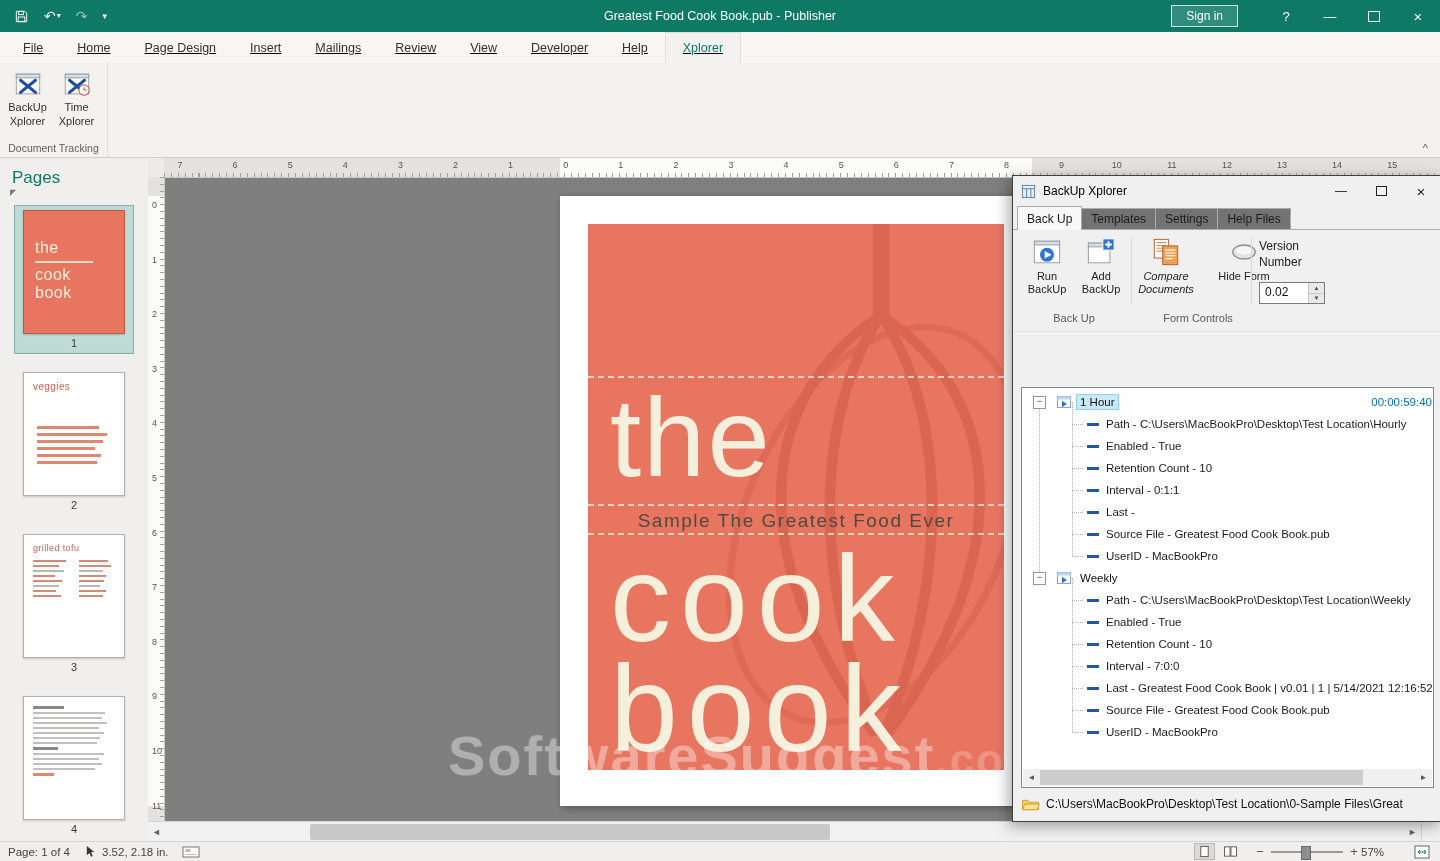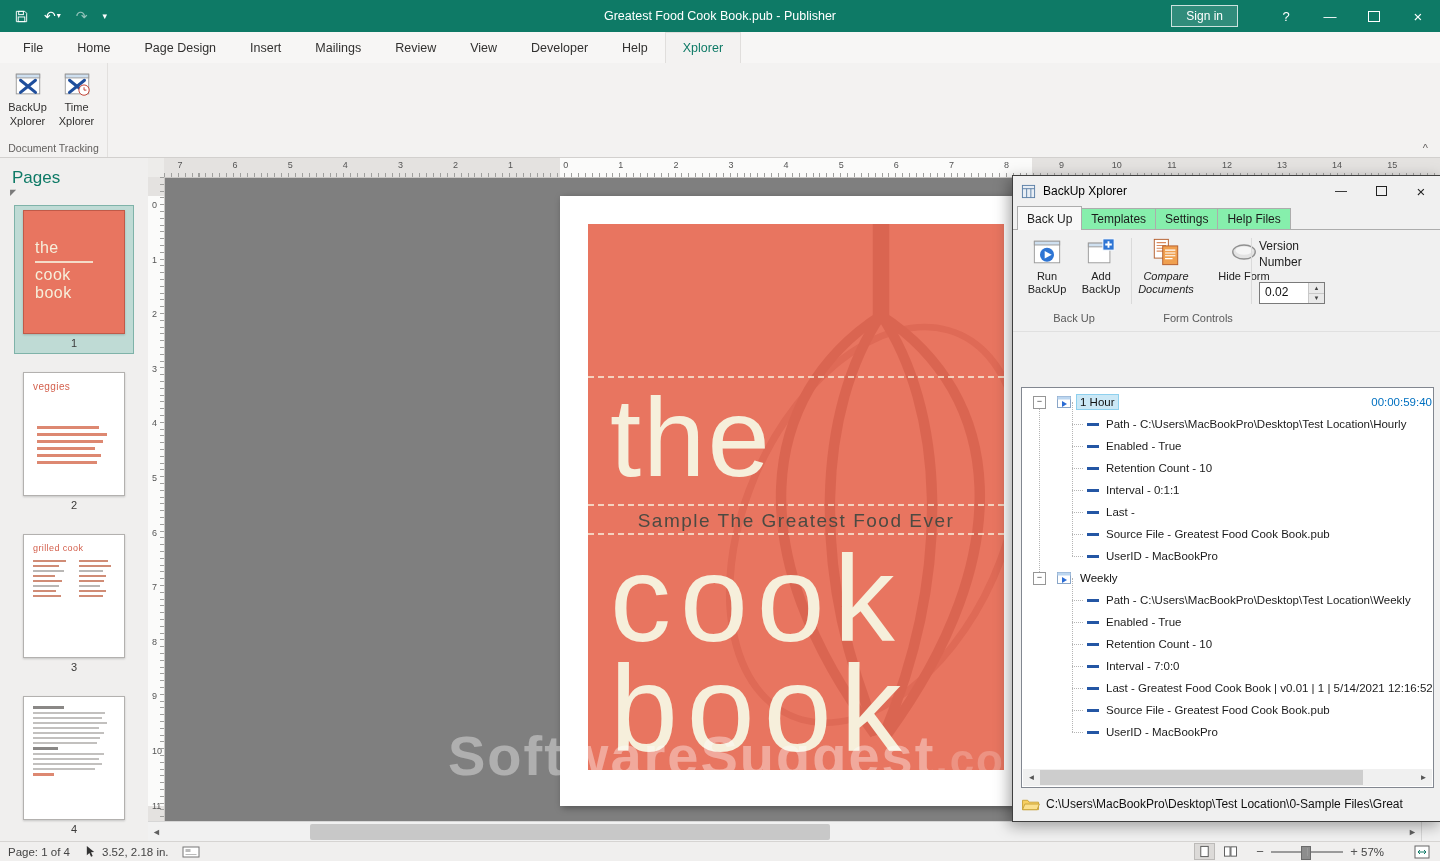--- a/index.html
+++ b/index.html
@@ -17,21 +17,21 @@
   .qat-item.dim{opacity:.55;}
   .tb-title{position:absolute;left:0;right:0;text-align:center;font-size:12.5px;pointer-events:none;}
   .tb-right{margin-left:auto;display:flex;align-items:center;height:100%;z-index:2;}
   .signin-btn{background:rgba(255,255,255,.14);border:1px solid rgba(255,255,255,.75);color:#fff;
               font-size:12px;padding:3px 14px;margin-right:26px;font-family:inherit;}
   .tb-btn{width:44px;height:32px;display:flex;align-items:center;justify-content:center;font-size:13px;}
   .max-glyph{width:10px;height:9px;border:1px solid #fff;}
 
   
   .tabrow{position:absolute;left:0;top:32px;right:0;height:31px;background:#f7f6f5;
-          display:flex;align-items:stretch;padding-left:6px;z-index:25;}
+          display:flex;align-items:stretch;padding-left:6px;z-index:25;text-decoration:underline;}
   .rtab{padding:0 17px;display:flex;align-items:center;font-size:12.5px;color:#323130;}
   .rtab.active{background:#f3f2f1;color:#0e7a66;border:1px solid #e0dedc;border-bottom:none;}
 
   
   .ribbon{position:absolute;left:0;top:63px;right:0;height:94px;background:#f3f2f1;
           border-bottom:1px solid #d2d0ce;z-index:24;}
   .ribbon-group{position:absolute;left:0;top:0;bottom:0;width:107px;border-right:1px solid #e2e0de;
                 display:flex;flex-direction:column;}
   .rg-buttons{display:flex;flex:1;padding:3px 4px 0;gap:2px;align-items:flex-start;}
   .rbtn{width:47px;display:flex;flex-direction:column;align-items:center;padding-top:3px;
@@ -130,21 +130,21 @@
   .bx-window{position:absolute;left:1012px;top:175px;width:428px;height:645px;background:#f0f0f0;
              border:1px solid #3f3f3f;box-shadow:-3px 4px 14px rgba(0,0,0,.35);z-index:20;
              display:flex;flex-direction:column;}
   .bx-titlebar{height:30px;display:flex;align-items:center;padding-left:8px;flex:none;}
   .bx-title{font-size:12px;color:#000;margin-left:7px;}
   .bx-controls{margin-left:auto;display:flex;height:100%;}
   .bx-ctl{width:40px;display:flex;align-items:center;justify-content:center;font-size:12px;color:#222;}
   .bx-max-glyph{width:9px;height:8px;border:1px solid #222;}
   .bx-tabs{display:flex;padding:2px 0 0 4px;position:relative;flex:none;}
   .bx-tab{font-size:12px;padding:3px 9px 4px;border:1px solid #acacac;border-bottom:none;
-          background:#86efac;margin-right:-1px;color:#1b1b1b;position:relative;}
+          background:#737373;margin-right:-1px;color:#1b1b1b;position:relative;}
   .bx-tab.active{background:#f8f8f8;z-index:2;margin-top:-2px;padding-top:5px;}
   .bx-body{flex:1;border-top:1px solid #acacac;margin-top:-1px;position:relative;background:#f0f0f0;}
 
   .bx-toolbar{position:absolute;left:0;top:0;right:0;height:101px;border-bottom:1px solid #e0e0e0;}
   .bxbtn{position:absolute;top:7px;width:52px;display:flex;flex-direction:column;align-items:center;
          font-size:11px;color:#222;text-align:center;line-height:1.2;}
   .bxbtn svg{width:30px;height:30px;margin-bottom:3px;}
   .bxbtn.wide{width:62px;font-style:italic;}
   .bx-sep{position:absolute;top:8px;height:66px;width:1px;background:#dadada;}
   .bx-grouplabel{position:absolute;top:82px;font-size:11px;color:#5a5a5a;text-align:center;}
@@ -284,21 +284,21 @@
             <div style="height: 3px; width: 66px; background: rgb(221, 136, 113);"></div>
             <div style="height: 3px; width: 58px; background: rgb(221, 136, 113);"></div>
             <div style="height: 3px; width: 64px; background: rgb(221, 136, 113);"></div>
             <div style="height: 3px; width: 60px; background: rgb(221, 136, 113);"></div>
           </div>
         </div>
         <div class="page-num">2</div>
       </div>
       <div class="page-cell">
         <div class="thumb recipe">
-          <div class="th-title small">grilled cook</div>
+          <div class="th-title small">grilled tofu</div>
           <div class="th-cols">
             <div class="th-col">
               <div style="height: 2px; width: 90%; background: rgb(208, 140, 118);"></div>
               <div style="height: 2px; width: 70%; background: rgb(208, 140, 118);"></div>
               <div style="height: 2px; width: 85%; background: rgb(185, 183, 181);"></div>
               <div style="height: 2px; width: 60%; background: rgb(208, 140, 118);"></div>
               <div style="height: 2px; width: 80%; background: rgb(208, 140, 118);"></div>
               <div style="height: 2px; width: 72%; background: rgb(185, 183, 181);"></div>
               <div style="height: 2px; width: 64%; background: rgb(208, 140, 118);"></div>
               <div style="height: 2px; width: 78%; background: rgb(208, 140, 118);"></div>

